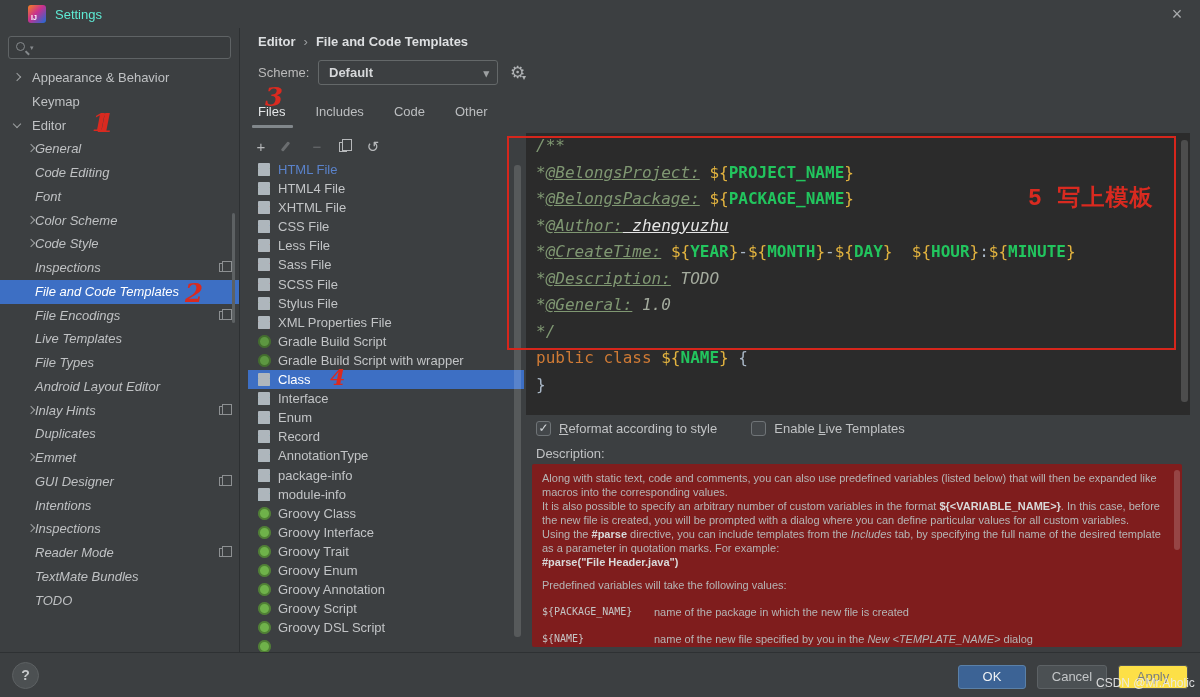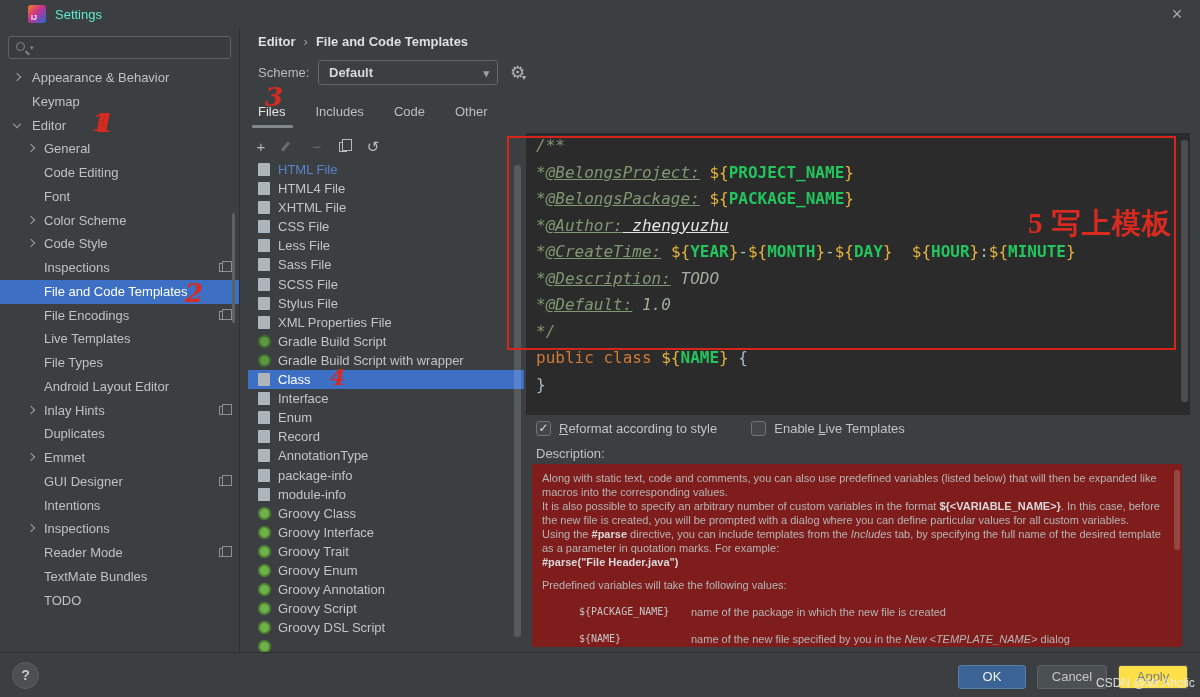--- a/index.html
+++ b/index.html
@@ -28,21 +28,21 @@
     background:#393c3e; border:1px solid #5f6365; border-radius:3px; }
   .mag { position:absolute; left:7px; top:5px; width:9px; height:9px;
     border:1.5px solid #868a8d; border-radius:50%; }
   .mag::after { content:""; position:absolute; left:8px; top:9px; width:5px; height:1.5px;
     background:#868a8d; transform:rotate(45deg); }
   .mag-caret { position:absolute; left:21px; top:7px; font-size:7px; color:#868a8d; }
   .tree { position:absolute; left:0; top:38px; width:239px; height:586px; overflow:hidden; }
   .side-row { height:23.75px; line-height:23.75px; position:relative; color:#bfc1c3; white-space:nowrap; }
   .side-row.sel { background:#3d6fc4; color:#ffffff; }
   .side-row .lbl0 { position:absolute; left:32px; }
-  .side-row .lbl1 { position:absolute; left:44px; }
+  .side-row .lbl1 { position:absolute; left:35px;font-style:italic; }
   .chev { position:absolute; top:8px; width:6px; height:6px;
     border-right:1.6px solid #9da0a2; border-bottom:1.6px solid #9da0a2; }
   .chev.right { transform:rotate(-45deg); }
   .chev.down  { transform:rotate(45deg); top:7px; }
   .chev.c0 { left:14px; } .chev.c1 { left:28px; }
   .reset-ind { position:absolute; right:12px; top:7px; width:8px; height:9px;
     border:1px solid #8d9092; background:transparent; }
   .reset-ind::after { content:""; position:absolute; left:2px; top:-3px; width:8px; height:9px;
     border:1px solid #8d9092; background:#3c3f41; }
   .side-scroll { position:absolute; left:232px; top:185px; width:3px; height:110px;
@@ -116,21 +116,21 @@
   .opt { display:flex; align-items:center; gap:8px; color:#c0c2c4; }
   .cbox { width:15px; height:15px; border:1.5px solid #6f7477; border-radius:3px;
     background:#43474a; color:#d3d7da; font-size:12px; line-height:13px; text-align:center; }
   .cbox.unchecked { color:transparent; }
   .desc-label { left:536px; top:446px; color:#c0c2c4; }
   .desc-box { left:532px; top:464px; width:650px; height:183px; background:#7f1d1d;
     border-radius:2px; padding:7px 10px; overflow:hidden; font-size:11px; line-height:14px;
     color:#b5b5b5; }
   .desc-box b { color:#d9d9d9; }
   .desc-box .pre-gap { margin-top:9px; }
-  .var-row { display:flex; margin-top:13px;margin-left:37px; }
+  .var-row { display:flex; margin-top:13px; }
   .var-name { width:112px; flex:none; font-family:"DejaVu Sans Mono", monospace;
     font-size:10px; color:#c4c4c4; }
   .desc-scroll { left:1174px; top:470px; width:6px; height:80px; background:rgba(255,255,255,.18); border-radius:3px; }
 
   
   .footer { left:0; top:652px; width:1200px; height:45px; background:#3c3f41; border-top:1px solid #2e3133; }
   .help-btn { position:absolute; left:12px; top:9px; width:27px; height:27px; border-radius:50%;
     background:#4c5052; border:1px solid #5d6163; color:#c7c9cb; text-align:center;
     line-height:25px; font-size:14px; font-weight:bold; }
   .btn { position:absolute; top:12px; height:24px; border-radius:3px; text-align:center;
@@ -140,22 +140,22 @@
   .btn-apply { left:1118px; width:70px; background:#fde047; border-color:#515558; color:#797e81; }
 
   .watermark { left:1096px; top:676px; color:rgba(235,235,235,.9); font-size:12px; white-space:nowrap; }
 
   
   .red-box { left:507px; top:136px; width:669px; height:214px; border:2px solid #d6261c; }
   .ann-float { color:#d92a20; font-family:"DejaVu Serif", serif; font-weight:bold; font-style:italic; }
   .ann-1 { left:96px;  top:108px; font-size:26px; }
   .ann-2 { left:185px; top:278px; font-size:26px; }
   .ann-3 { left:265px; top:82px;  font-size:26px; }
-  .ann-5 { left:1028px; top:204px; font-size:29px; font-style:normal;
-    font-family:Liberation Serif, serif; letter-spacing:1px; }
+  .ann-5 { left:1028px; top:182px; font-size:23px; font-style:normal;
+    font-family:Liberation Mono, monospace; letter-spacing:1px; }
 </style>
 </head>
 <body>
 
 <div class="abs titlebar">
   <div class="abs app-icon">
       <span>IJ</span>
     </div>
   <div class="abs win-title">Settings</div>
   <div class="abs close-x">×</div>
@@ -425,21 +425,21 @@
   </div>
 <div class="abs list-scroll"></div>
 
 <div class="abs editor" id="editor">
     <div class="ed-line"><span class="seg-c">/**</span></div>
     <div class="ed-line"><span class="seg-c">*</span><span class="seg-t">@BelongsProject:</span><span class="seg-p"> </span><span class="seg-d">${</span><span class="seg-n">PROJECT_NAME</span><span class="seg-d">}</span></div>
     <div class="ed-line"><span class="seg-c">*</span><span class="seg-t">@BelongsPackage:</span><span class="seg-p"> </span><span class="seg-d">${</span><span class="seg-n">PACKAGE_NAME</span><span class="seg-d">}</span></div>
     <div class="ed-line"><span class="seg-c">*</span><span class="seg-t">@Author:</span><span class="seg-g"> zhengyuzhu</span></div>
     <div class="ed-line"><span class="seg-c">*</span><span class="seg-t">@CreateTime:</span><span class="seg-p"> </span><span class="seg-d">${</span><span class="seg-n">YEAR</span><span class="seg-d">}</span><span class="seg-p">-</span><span class="seg-d">${</span><span class="seg-n">MONTH</span><span class="seg-d">}</span><span class="seg-p">-</span><span class="seg-d">${</span><span class="seg-n">DAY</span><span class="seg-d">}</span><span class="seg-p">  </span><span class="seg-d">${</span><span class="seg-n">HOUR</span><span class="seg-d">}</span><span class="seg-p">:</span><span class="seg-d">${</span><span class="seg-n">MINUTE</span><span class="seg-d">}</span></div>
     <div class="ed-line"><span class="seg-c">*</span><span class="seg-t">@Description:</span><span class="seg-i"> TODO</span></div>
-    <div class="ed-line"><span class="seg-c">*</span><span class="seg-t">@Default:</span><span class="seg-i"> 1.0</span></div>
+    <div class="ed-line"><span class="seg-c">*</span><span class="seg-t">@General:</span><span class="seg-i"> 1.0</span></div>
     <div class="ed-line"><span class="seg-c">*/</span></div>
     <div class="ed-line"><span class="seg-k">public class</span><span class="seg-p"> </span><span class="seg-d">${</span><span class="seg-n">NAME</span><span class="seg-d">}</span><span class="seg-p"> {</span></div>
     <div class="ed-line"><span class="seg-p">}</span></div>
   </div>
 <div class="abs ed-scroll"></div>
 
 <div class="abs opt-row" id="opt-row">
     <label class="opt">
       <span class="cbox">✓</span>
       <span><u>R</u>eformat according to style</span>

